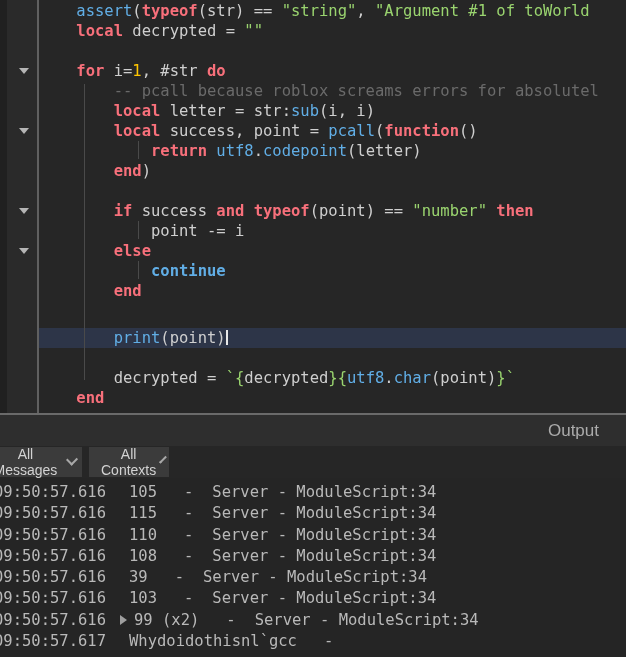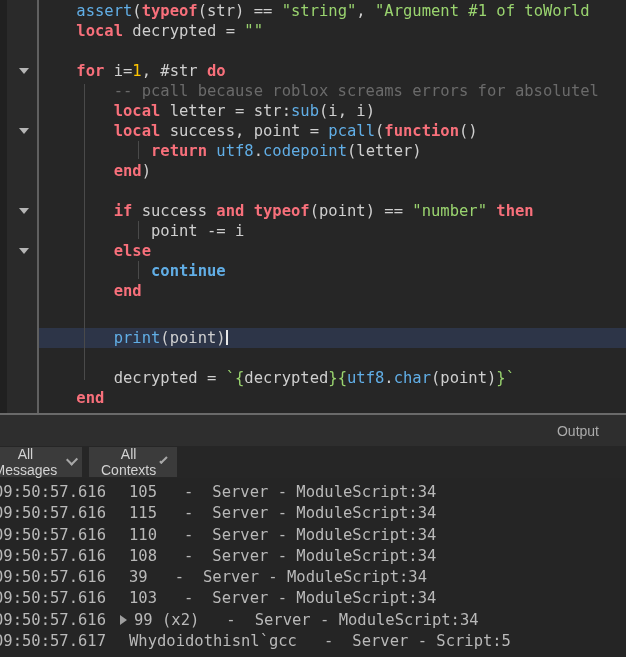--- a/index.html
+++ b/index.html
@@ -36,28 +36,28 @@
   .indent-guide{position:absolute;width:1px;background:var(--indent_guide,#4a4a4a);}
   .ig-outer{left:84px;top:84px;height:296px;}
   .ig-a{left:138px;top:141px;height:18px;}
   .ig-b{left:138px;top:221px;height:18px;}
   .ig-c{left:138px;top:261px;height:18px;}
 
   
   .panel-divider{width:626px;height:2px;background:var(--panel_divider,#6a6a6a);}
   .output-header{width:626px;height:31px;background:var(--header_bg,#2e2e2e);
     display:flex;align-items:center;justify-content:flex-end;}
-  .output-title{color:var(--header_text,#ababab);font-size:14px;padding-right:27px;}
+  .output-title{color:var(--header_text,#ababab);font-size:17px;padding-right:27px;}
   .filter-bar{width:626px;height:32px;background:var(--filter_bar_bg,#262626);
     display:flex;align-items:center;overflow:hidden;}
   .filter-btn{height:30px;background:var(--filter_btn_bg,#3b3b3b);border:none;
     color:var(--filter_text,#d2d2d2);font-family:"Liberation Sans",sans-serif;font-size:14px;
     display:flex;align-items:center;cursor:pointer;box-sizing:border-box;}
   .btn-messages{margin-left:-28px;width:110px;padding-left:17px;}
-  .btn-contexts{margin-left:7px;width:88px;padding:0 12px;justify-content:space-between;}
+  .btn-contexts{margin-left:7px;width:80px;padding:0 12px;justify-content:space-between;}
   .chev{display:inline-block;width:7px;height:7px;margin-left:6px;
     border-right:2px solid #a8a8a8;border-bottom:2px solid #a8a8a8;
     transform:rotate(45deg) translate(-2px,-2px);}
   .log-area{width:626px;height:179px;background:var(--log_bg,#252525);
     padding-top:4px;box-sizing:border-box;overflow:hidden;
     font-family:"DejaVu Sans Mono",monospace;font-size:15.5px;color:var(--log_text,#b9b9b9);}
   .log-row{height:21.3px;line-height:21.3px;white-space:pre;display:flex;align-items:center;}
   .l-time{margin-left:-6px;}
   .l-msg{margin-left:23px;}
   .l-arrow{width:0;height:0;margin-left:14px;margin-right:7px;
@@ -132,16 +132,16 @@
   </div>
 
   <div class="log-area" id="logs">
       <div class="log-row"><span class="l-time">09:50:57.616</span><span class="l-msg">105</span><span class="l-sep">-</span><span class="l-loc">Server - ModuleScript:34</span></div>
       <div class="log-row"><span class="l-time">09:50:57.616</span><span class="l-msg">115</span><span class="l-sep">-</span><span class="l-loc">Server - ModuleScript:34</span></div>
       <div class="log-row"><span class="l-time">09:50:57.616</span><span class="l-msg">110</span><span class="l-sep">-</span><span class="l-loc">Server - ModuleScript:34</span></div>
       <div class="log-row"><span class="l-time">09:50:57.616</span><span class="l-msg">108</span><span class="l-sep">-</span><span class="l-loc">Server - ModuleScript:34</span></div>
       <div class="log-row"><span class="l-time">09:50:57.616</span><span class="l-msg">39</span><span class="l-sep">-</span><span class="l-loc">Server - ModuleScript:34</span></div>
       <div class="log-row"><span class="l-time">09:50:57.616</span><span class="l-msg">103</span><span class="l-sep">-</span><span class="l-loc">Server - ModuleScript:34</span></div>
       <div class="log-row"><span class="l-time">09:50:57.616</span><span class="l-arrow"></span><span class="l-msg after-arrow">99 (x2)</span><span class="l-sep">-</span><span class="l-loc">Server - ModuleScript:34</span></div>
-      <div class="log-row"><span class="l-time">09:50:57.617</span><span class="l-msg">Whydoidothisnl`gcc</span><span class="l-sep">-</span><span class="l-loc">Server - Script:5</span></div>
+      <div class="log-row"><span class="l-time">09:50:57.617</span><span class="l-msg">Whydoidothisnl`gcc</span><span class="l-sep">-</span></div>
     </div>
 
 </div>
 
 </body></html>

